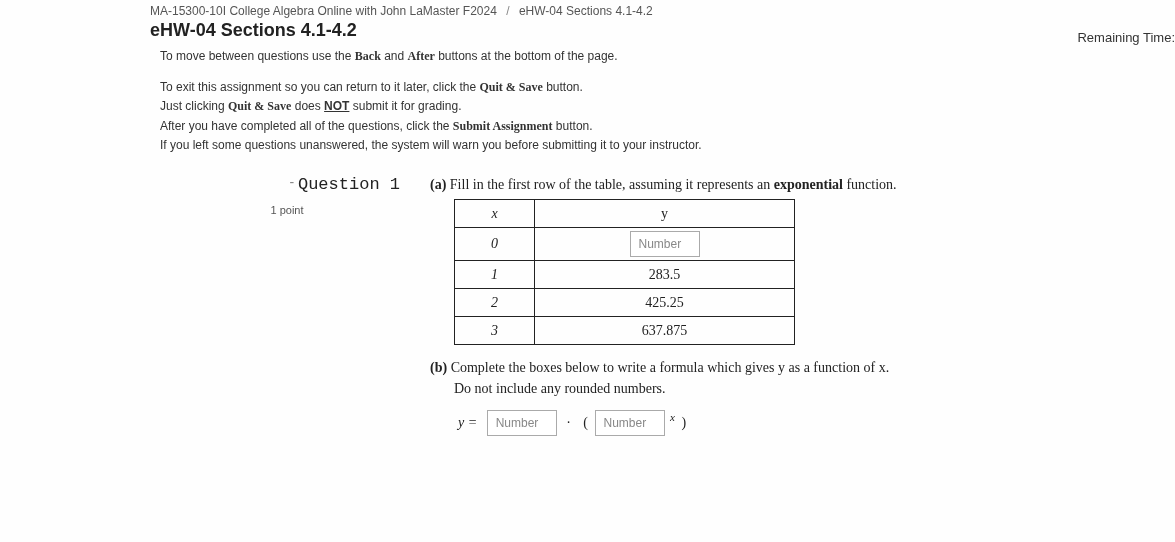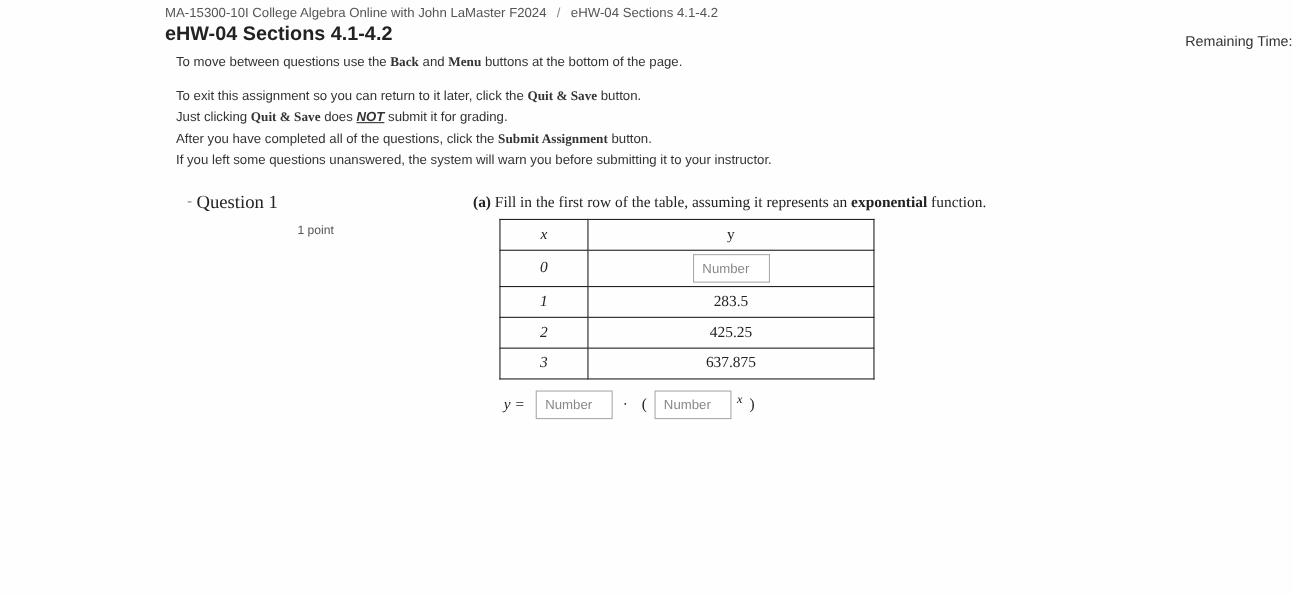--- a/index.html
+++ b/index.html
@@ -37,32 +37,33 @@
     }
     .instructions {
       padding: 0 20px 0 160px;
       font-size: 12px;
       color: #333;
       line-height: 1.55;
     }
     .instructions p { margin-bottom: 1px; }
     .instructions .block2 { margin-top: 12px; }
     .serif-b { font-family: Georgia, 'Times New Roman', serif; font-weight: bold; }
-    .not { text-decoration: underline; font-weight: bold; font-style: italic; }
+    .not { text-decoration: underline; font-weight: bold; }
     .qwrap {
       display: flex;
       padding: 18px 20px 0 170px;
       gap: 30px;
     }
     .qleft { width: 230px; flex-shrink: 0; }
     .qtitle {
-      font-family: Liberation Serif, serif;
+      font-family: Liberation Mono, monospace;
       font-size: 17px;
       color: #222;
       margin-bottom: 10px;
+      text-align: right;
     }
     .qtitle::before {
       content: "- ";
       color: #888;
       font-family: Arial, sans-serif;
       font-size: 14px;
       vertical-align: 2px;
     }
     .qpoints { font-size: 11px; color: #555; margin-left: 4px; text-align: center; }
     .qright {
@@ -126,21 +127,21 @@
     <span>MA-15300-10I College Algebra Online with John LaMaster F2024</span>
     <span class="sep">/</span>
     <span>eHW-04 Sections 4.1-4.2</span>
   </div>
   <div class="page-title">eHW-04 Sections 4.1-4.2</div>
   <div class="remaining">Remaining Time:</div>
 </div>
 
 <div class="instructions">
   <p>
-    <span>To move between questions use the </span><span class="serif-b">Back</span><span> and </span><span class="serif-b">Menu</span><span> buttons at the bottom of the page.</span>
+    <span>To move between questions use the </span><span class="serif-b">Back</span><span> and </span><span class="serif-b">After</span><span> buttons at the bottom of the page.</span>
   </p>
   <p class="block2">
     <span>To exit this assignment so you can return to it later, click the </span><span class="serif-b">Quit &amp; Save</span><span> button.</span>
   </p>
   <p>
     <span>Just clicking </span><span class="serif-b">Quit &amp; Save</span><span> does </span><span class="not">NOT</span><span> submit it for grading.</span>
   </p>
   <p>
     <span>After you have completed all of the questions, click the </span><span class="serif-b">Submit Assignment</span><span> button.</span>
   </p>
@@ -178,20 +179,24 @@
         <td class="xcol">2</td>
         <td class="ycol">425.25</td>
       </tr>
       <tr>
         <td class="xcol">3</td>
         <td class="ycol">637.875</td>
       </tr>
     </tbody>
       </table>
 
+    <div class="part-b">
+      <span class="partlabel">(b)</span><span> Complete the boxes below to write a formula which gives y as a function of x.</span>
+      <div class="part-b-sub">Do not include any rounded numbers.</div>
+    </div>
 
     <div class="formula">
       <span class="yvar">y =</span>
       <span class="numbox">Number</span>
       <span class="dot">·</span>
       <span class="paren">(</span>
       <span class="numbox">Number</span>
       <span class="sup">x</span>
       <span class="paren">)</span>
     </div>

